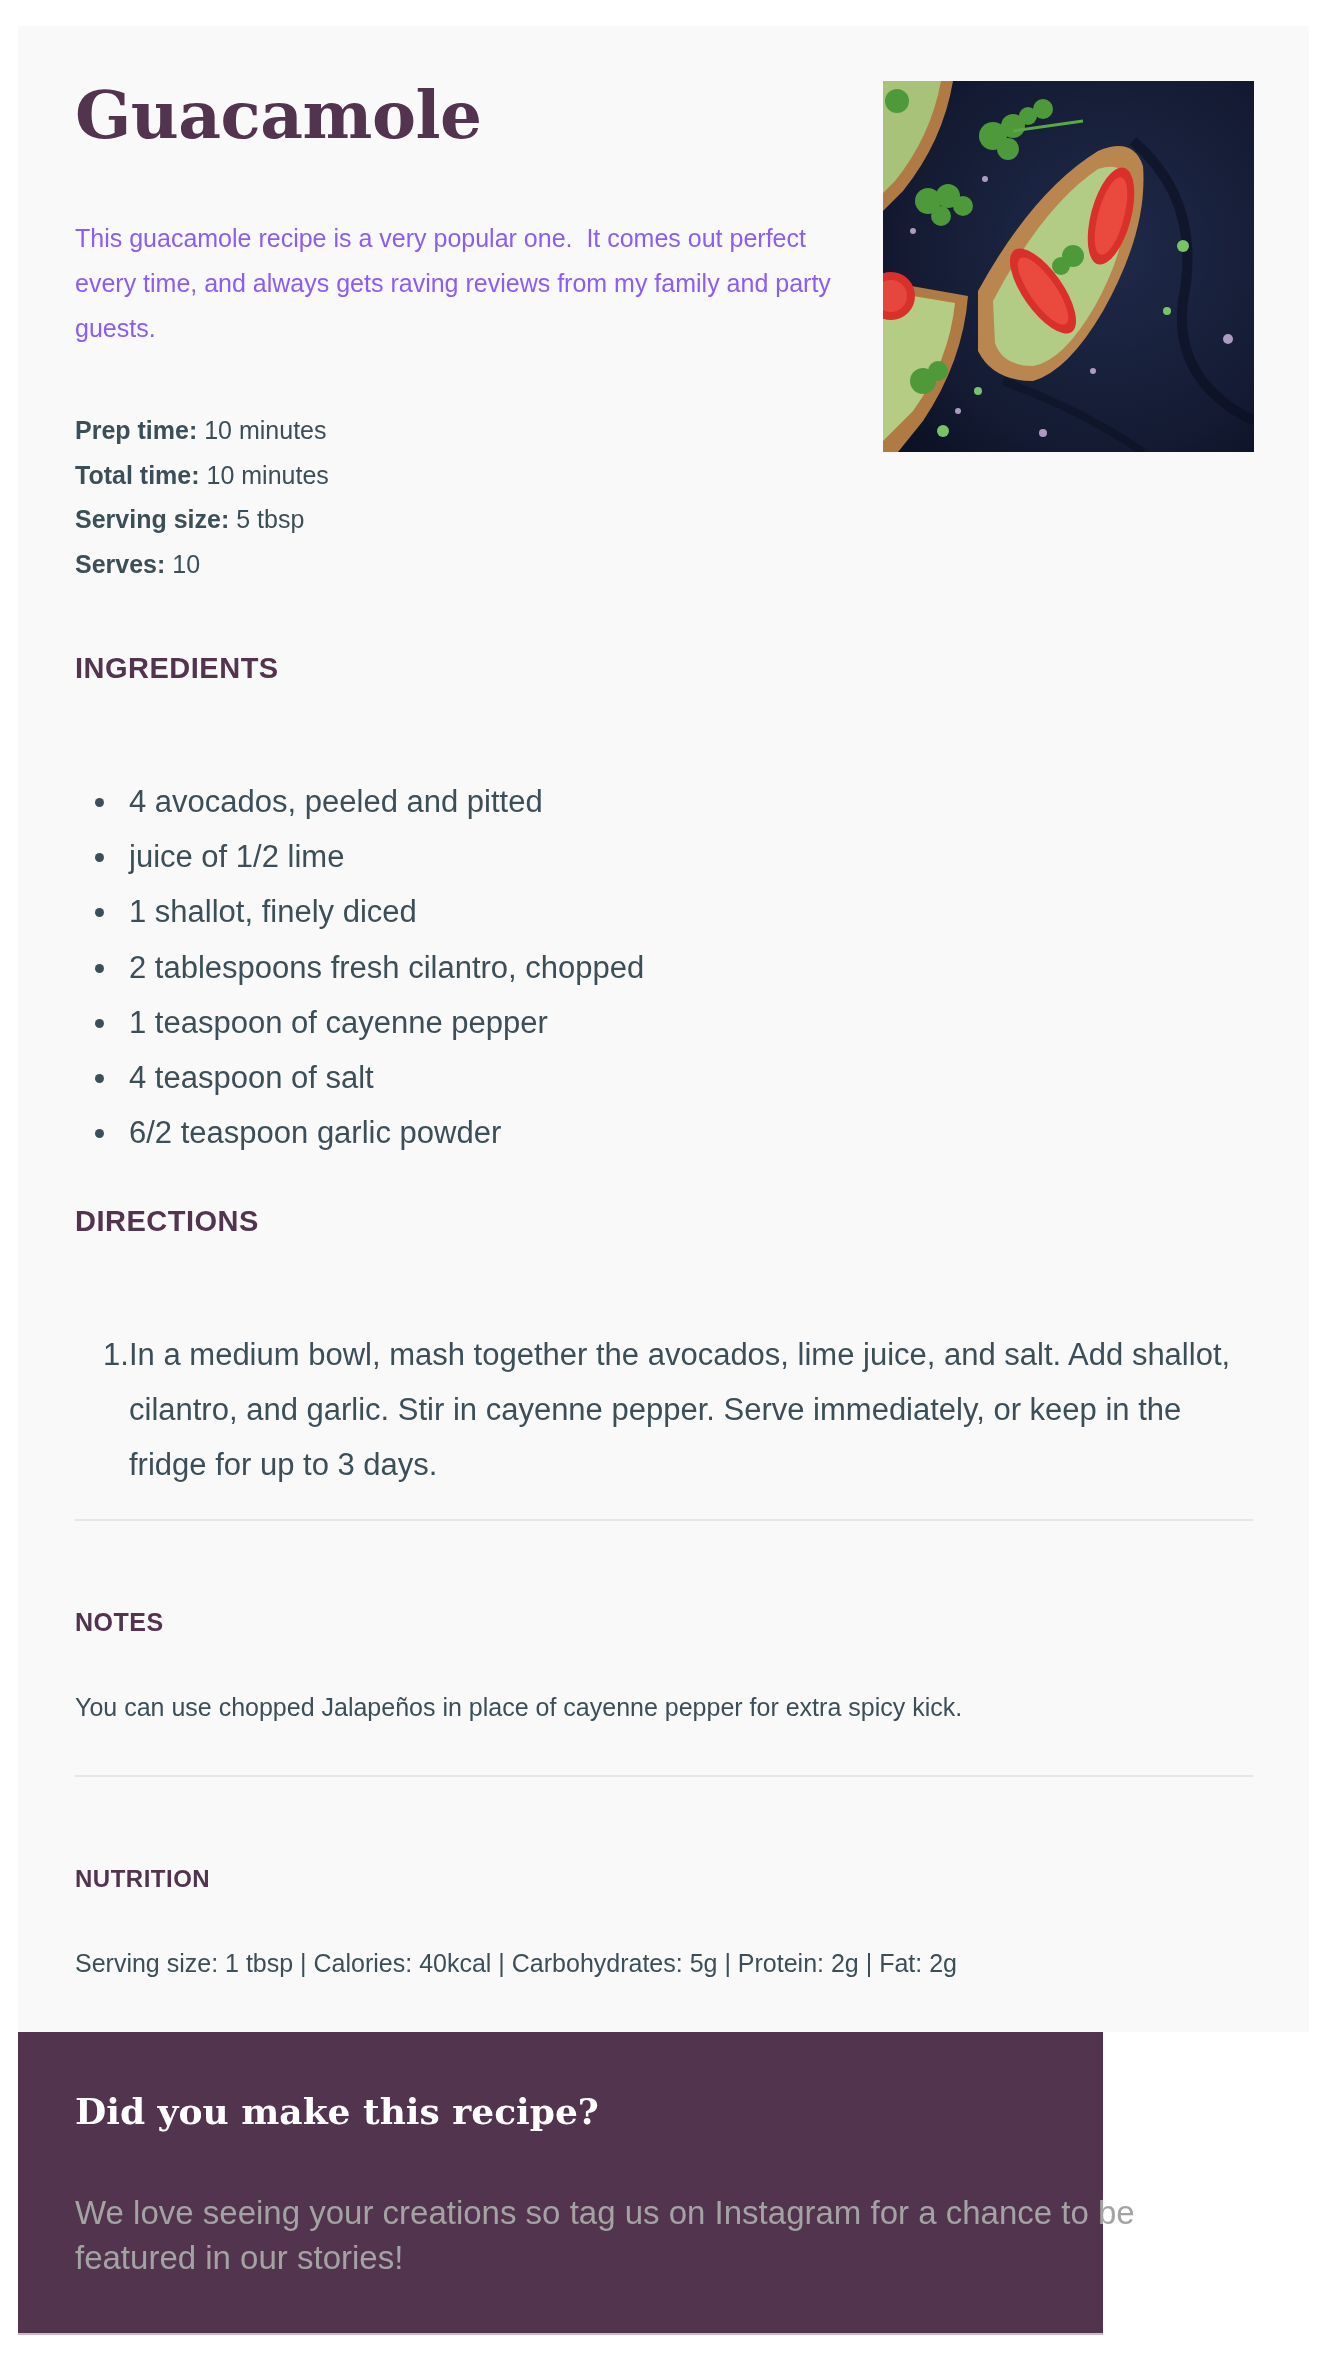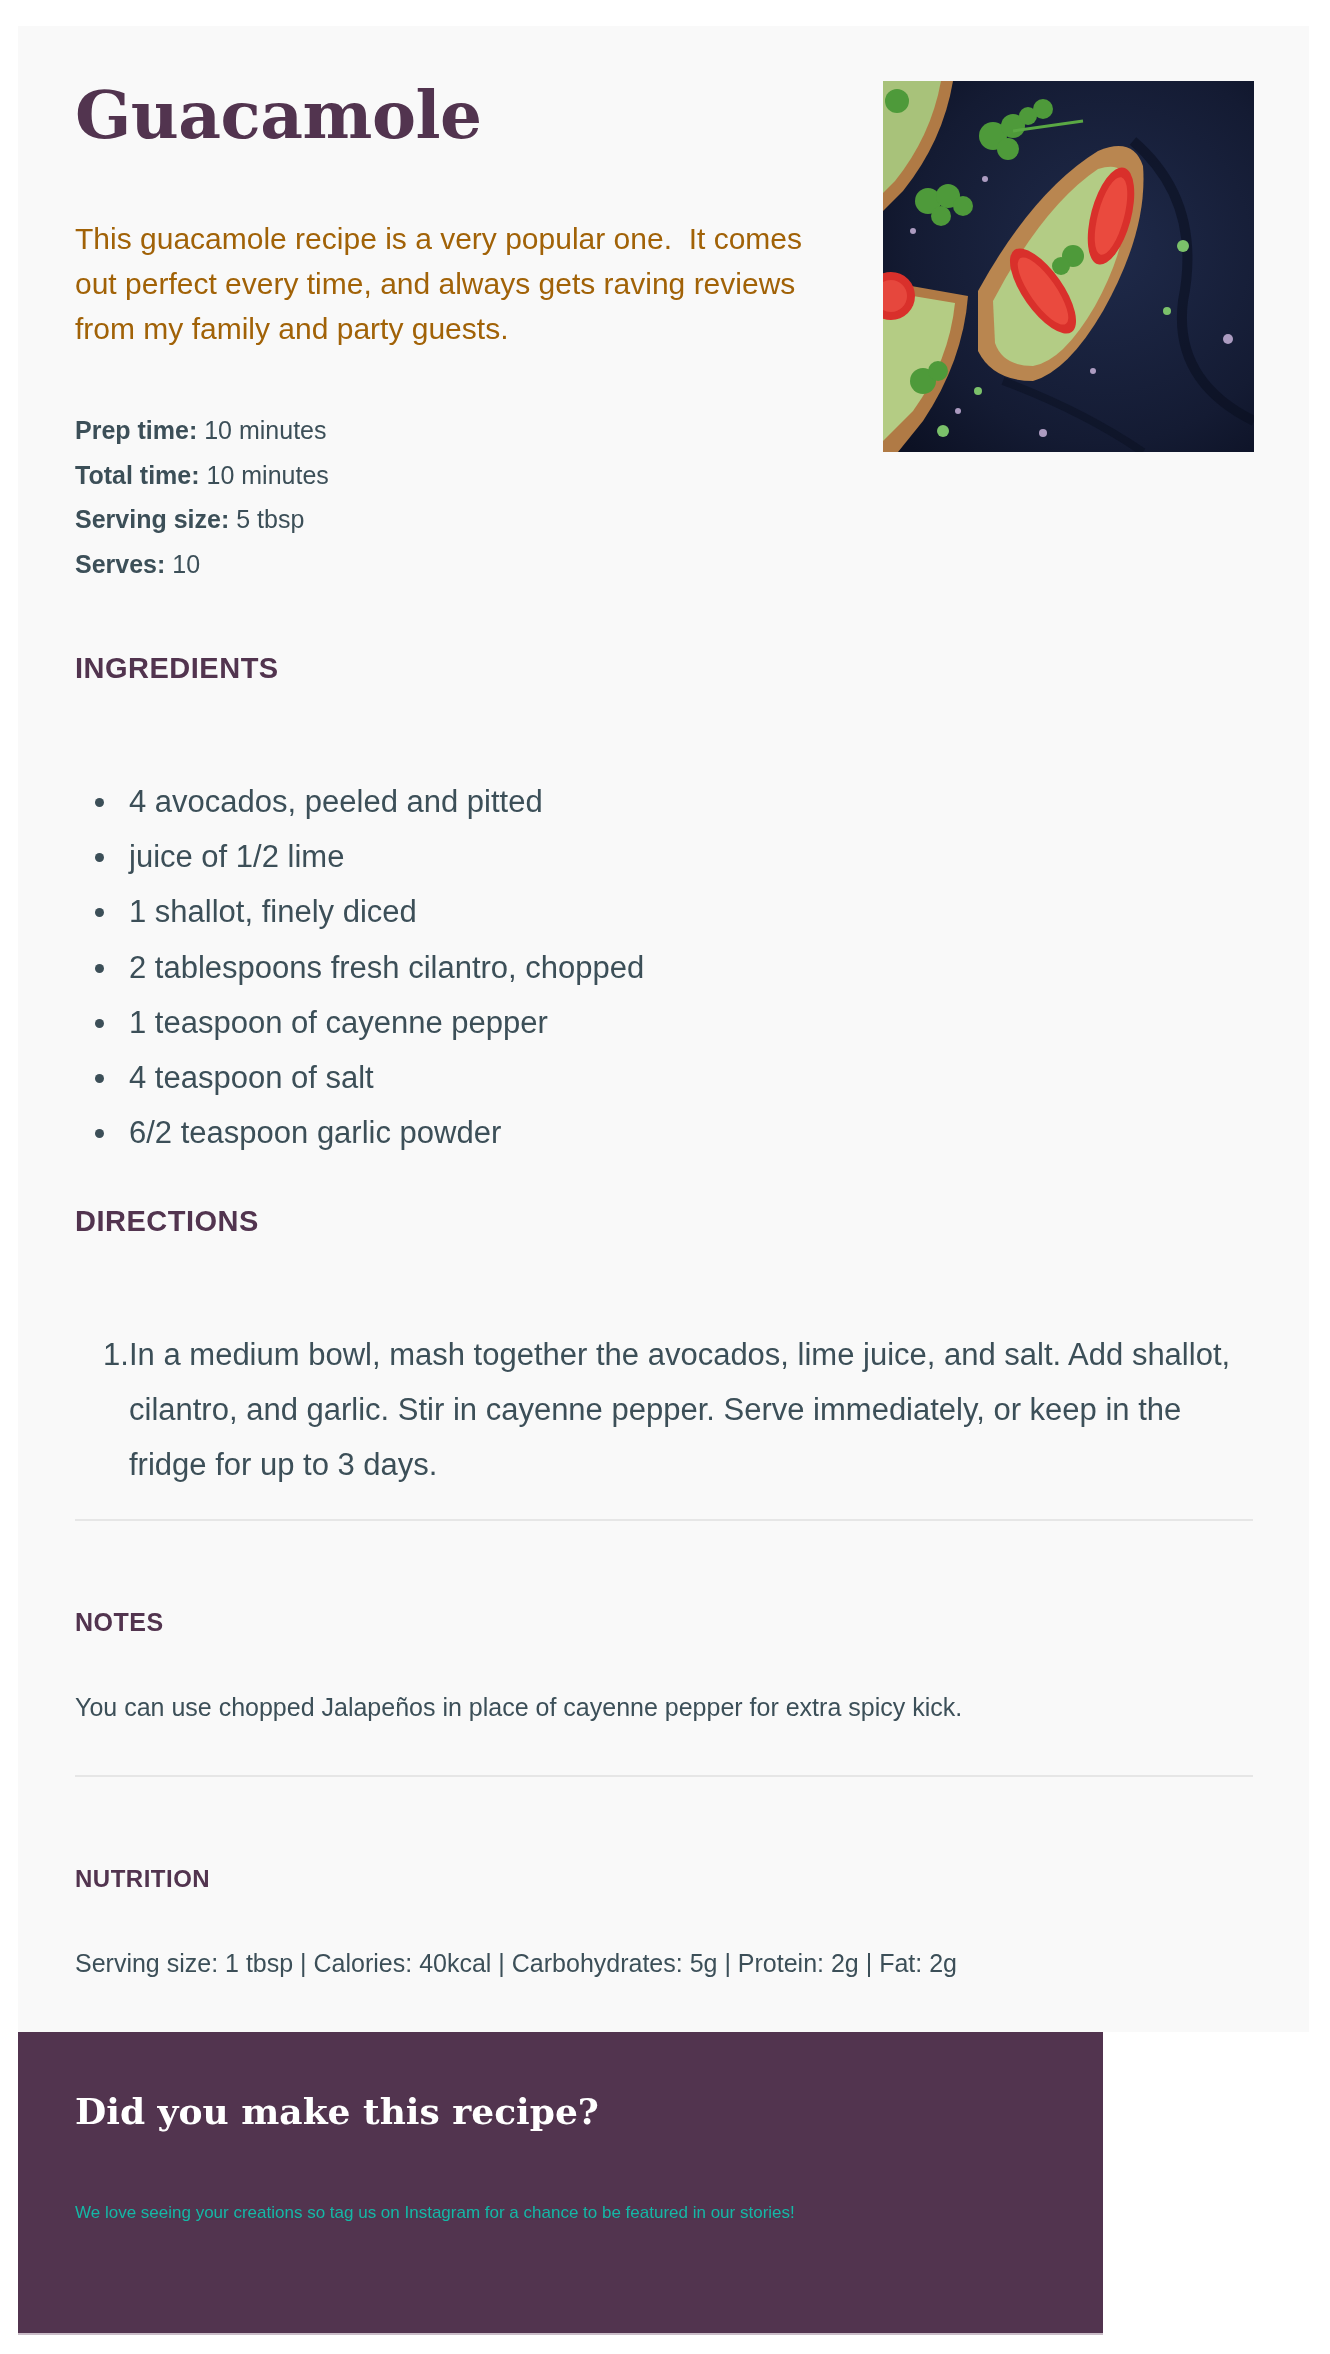--- a/index.html
+++ b/index.html
@@ -43,23 +43,23 @@
       font-size: 66px;
       line-height: 90px;
       color: #52344f;
       letter-spacing: -0.5px;
     }
     .description {
       left: 57px;
       top: 190px;
       width: 760px;
       margin: 0;
-      font-size: 30px;
+      font-size: 25px;
       line-height: 45px;
-      color: #a16207;
+      color: #8b5cf6;
       white-space: pre-wrap;
     }
     .meta {
       left: 57px;
       top: 382px;
       margin: 0;
       padding: 0;
       list-style: none;
       font-size: 25px;
       line-height: 44.7px;
@@ -167,23 +167,23 @@
       font-weight: bold;
       font-size: 36px;
       line-height: 50px;
       color: #ffffff;
     }
     .footer-text {
       left: 57px;
       top: 158px;
       width: 1180px;
       margin: 0;
-      font-size: 17px;
+      font-size: 33px;
       line-height: 45px;
-      color: #14b8a6;
+      color: #a3a3a3;
     }
   </style>
 </head>
 <body>
 
 <div class="card">
 
   <h1 class="abs title">Guacamole</h1>
 
   <p class="abs description">This guacamole recipe is a very popular one.  It comes out perfect every time, and always gets raving reviews from my family and party guests.</p>

